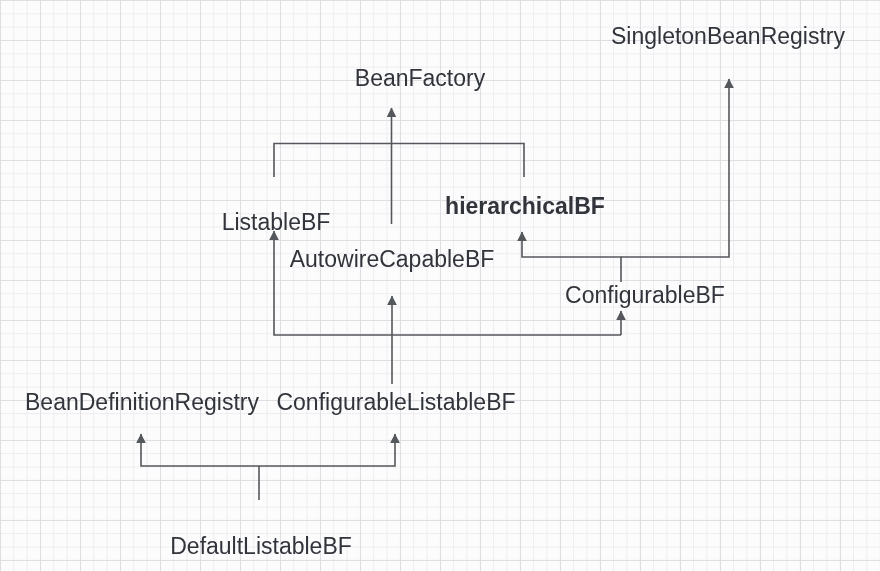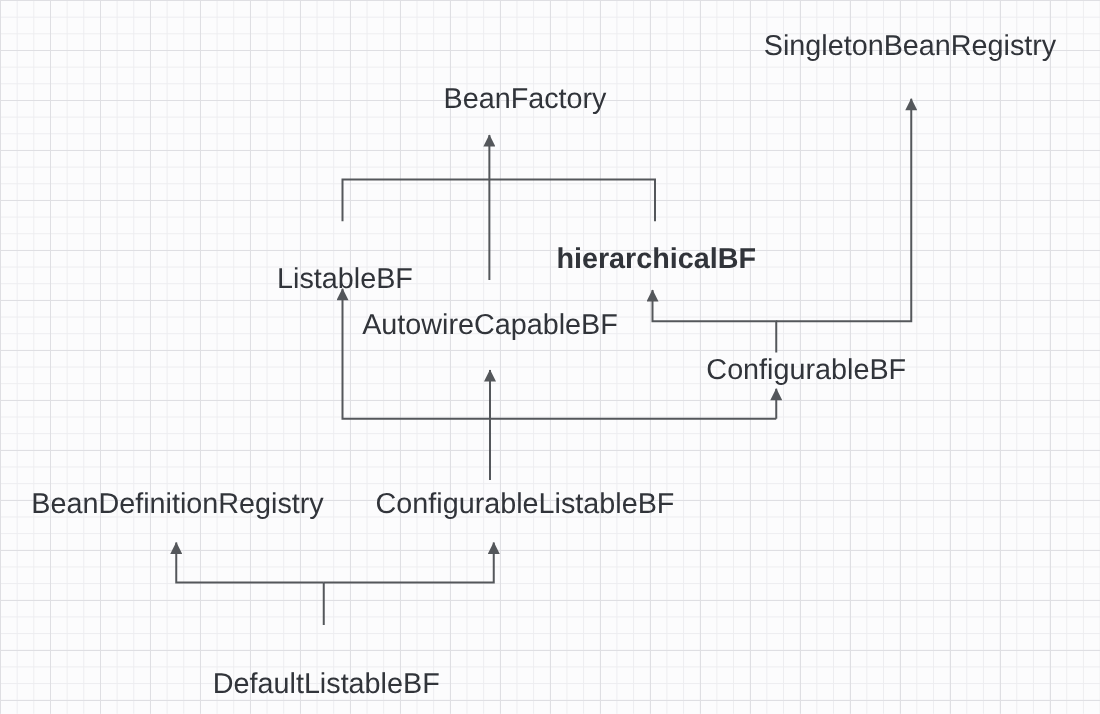--- a/index.html
+++ b/index.html
@@ -64,16 +64,16 @@
       </g>
   </svg>
   <div id="nodes">
       <div class="node-label" style="left: 728px; top: 37px;">SingletonBeanRegistry</div>
       <div class="node-label" style="left: 396px; top: 79px; margin-left: 24px;">BeanFactory</div>
       <div class="node-label" style="left: 276px; top: 223px;">ListableBF</div>
       <div class="node-label" style="left: 525px; top: 207px; font-weight: bold;">hierarchicalBF</div>
       <div class="node-label" style="left: 392px; top: 260px;">AutowireCapableBF</div>
       <div class="node-label" style="left: 645px; top: 296px;">ConfigurableBF</div>
       <div class="node-label" style="left: 142px; top: 403px;">BeanDefinitionRegistry</div>
-      <div class="node-label" style="left: 420px; top: 403px;">ConfigurableListableBF</div>
+      <div class="node-label" style="left: 396px; top: 403px;">ConfigurableListableBF</div>
       <div class="node-label" style="left: 261px; top: 547px;">DefaultListableBF</div>
     </div>
 </div>
 
 </body></html>

